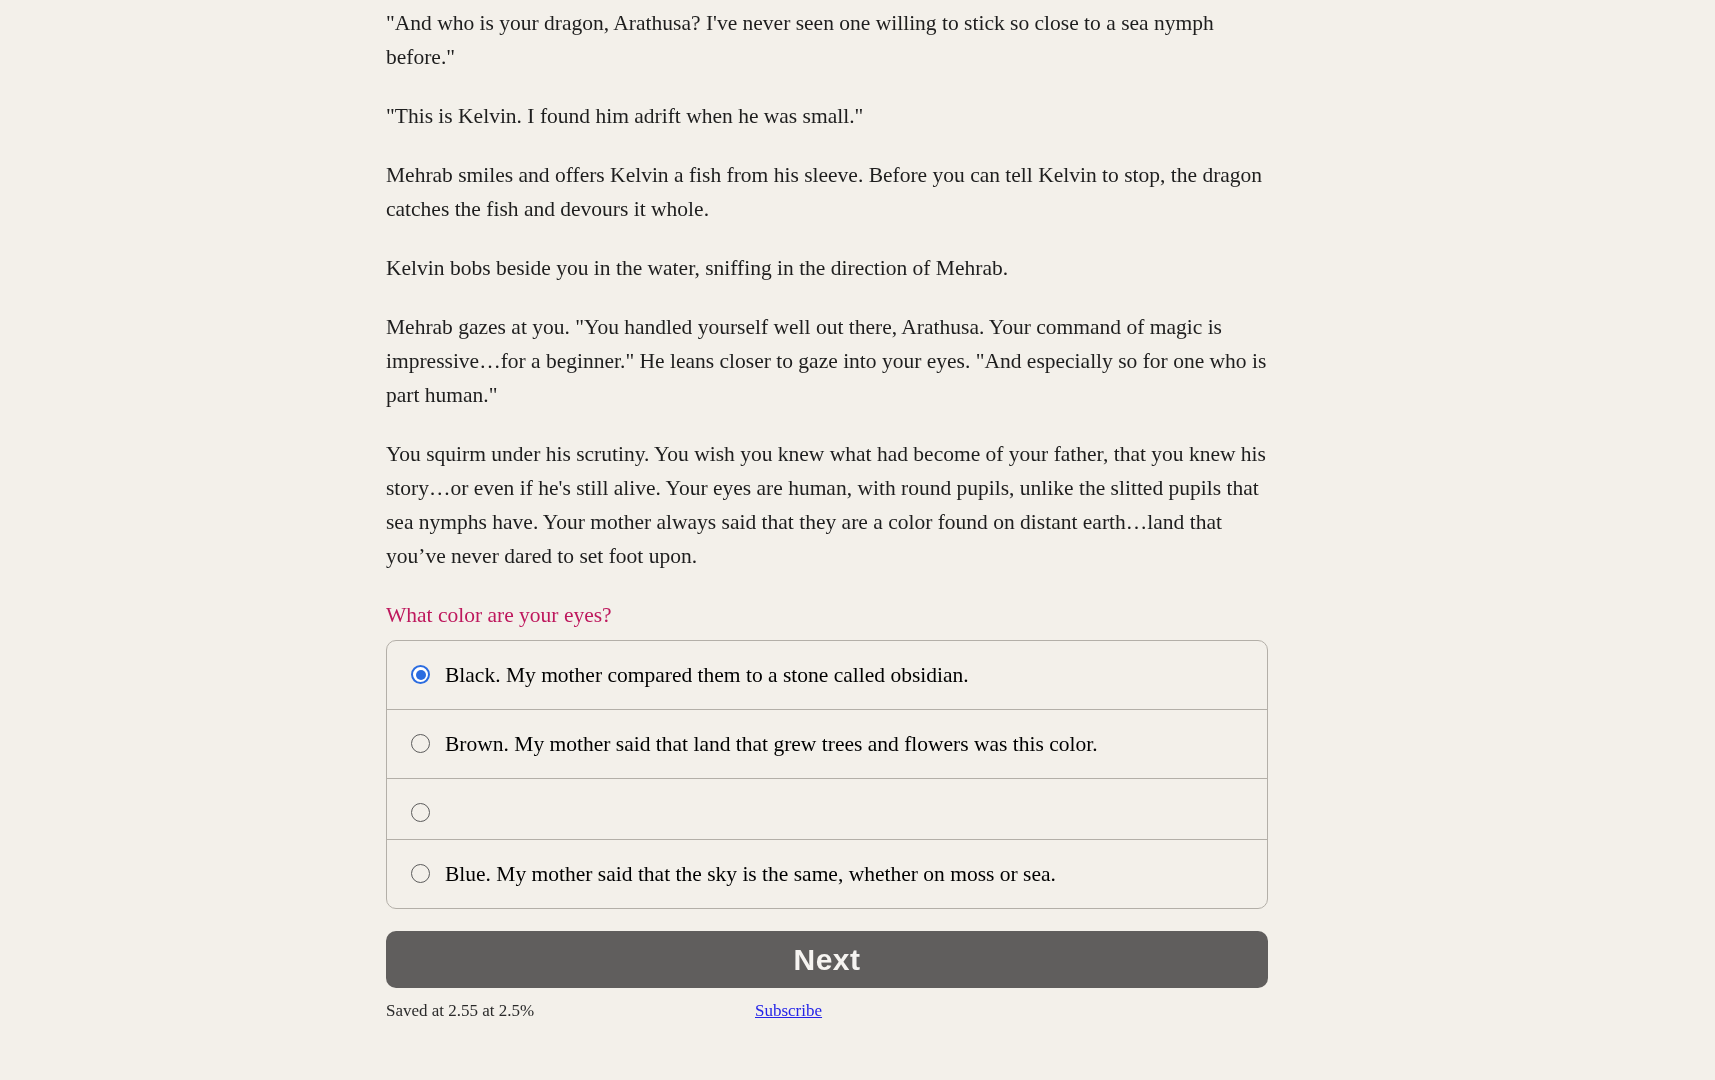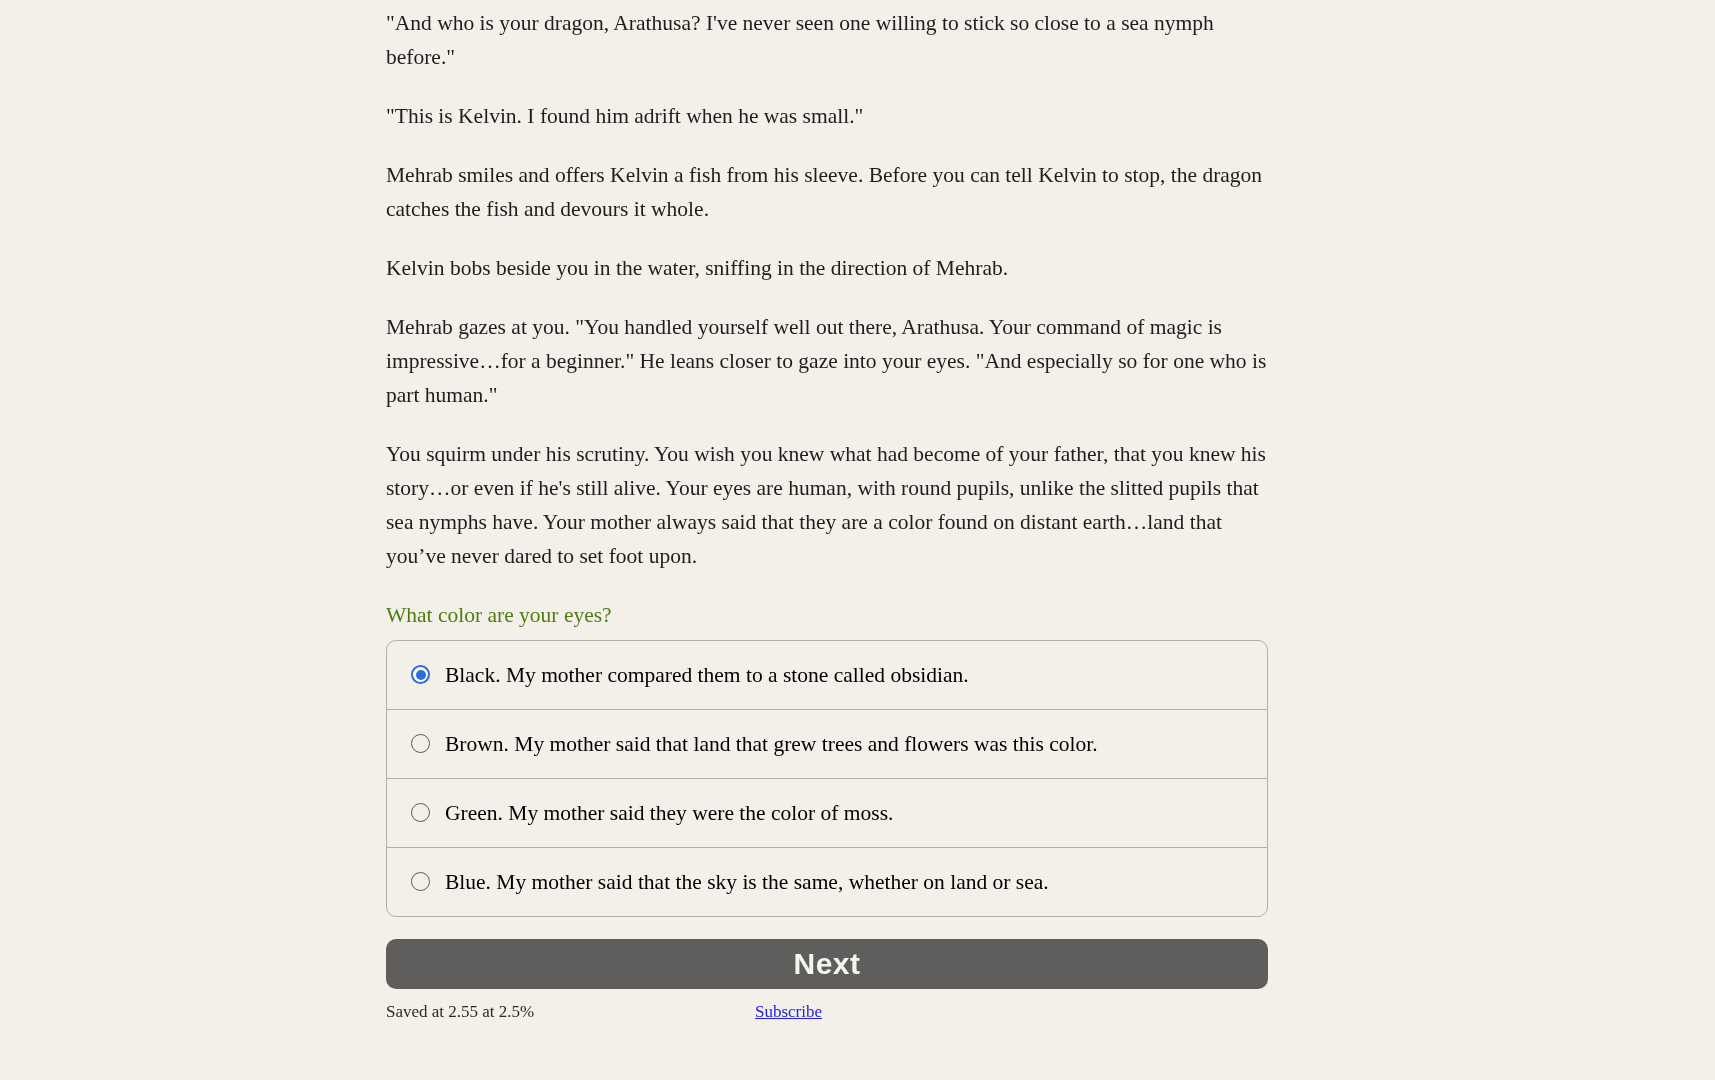--- a/index.html
+++ b/index.html
@@ -19,21 +19,21 @@
     top: 6px;
     width: 882px;
   }
   p.story {
     font: 21.5px/34px "Liberation Serif", "DejaVu Serif", serif;
     color: #1e1e1e;
     margin: 0 0 25px 0;
   }
   p.question {
     font: 21.5px/34px "Liberation Serif", "DejaVu Serif", serif;
-    color: #4d7c0f;
+    color: #be185d;
     margin: 16px 0 8px 0;
   }
   .choice-box {
     border: 1px solid #b3afa8;
     border-radius: 10px;
     overflow: hidden;
   }
   .choice-row {
     display: flex;
     align-items: flex-start;
@@ -71,21 +71,21 @@
   }
   .choice-label {
     font: 21.5px/34px "Liberation Serif", "DejaVu Serif", serif;
     color: #000000;
   }
   .next-btn {
     display: block;
     box-sizing: border-box;
     margin-top: 22px;
     width: 100%;
-    height: 50px;
+    height: 57px;
     background: #605e5d;
     border: none;
     border-radius: 10px;
     color: #f6f4f1;
     font: 700 30px "Liberation Sans", sans-serif;
     letter-spacing: 0.5px;
     cursor: pointer;
     text-align: center;
   }
   .footer {
@@ -129,25 +129,24 @@
     <div class="choice-row">
       <span class="radio checked"></span>
       <span class="choice-label">Black. My mother compared them to a stone called obsidian.</span>
     </div>
     <div class="choice-row">
       <span class="radio"></span>
       <span class="choice-label">Brown. My mother said that land that grew trees and flowers was this color.</span>
     </div>
     <div class="choice-row">
       <span class="radio"></span>
-      <span class="choice-label">Green. My mother said they were the color of moss.</span>
     </div>
     <div class="choice-row">
       <span class="radio"></span>
-      <span class="choice-label">Blue. My mother said that the sky is the same, whether on land or sea.</span>
+      <span class="choice-label">Blue. My mother said that the sky is the same, whether on moss or sea.</span>
     </div>
   </div>
 
   <button class="next-btn">Next</button>
 
   <div class="footer">
     <span class="status">Saved at 2.55 at 2.5%</span>
     <a class="flink">Subscribe</a>
   </div>
 

